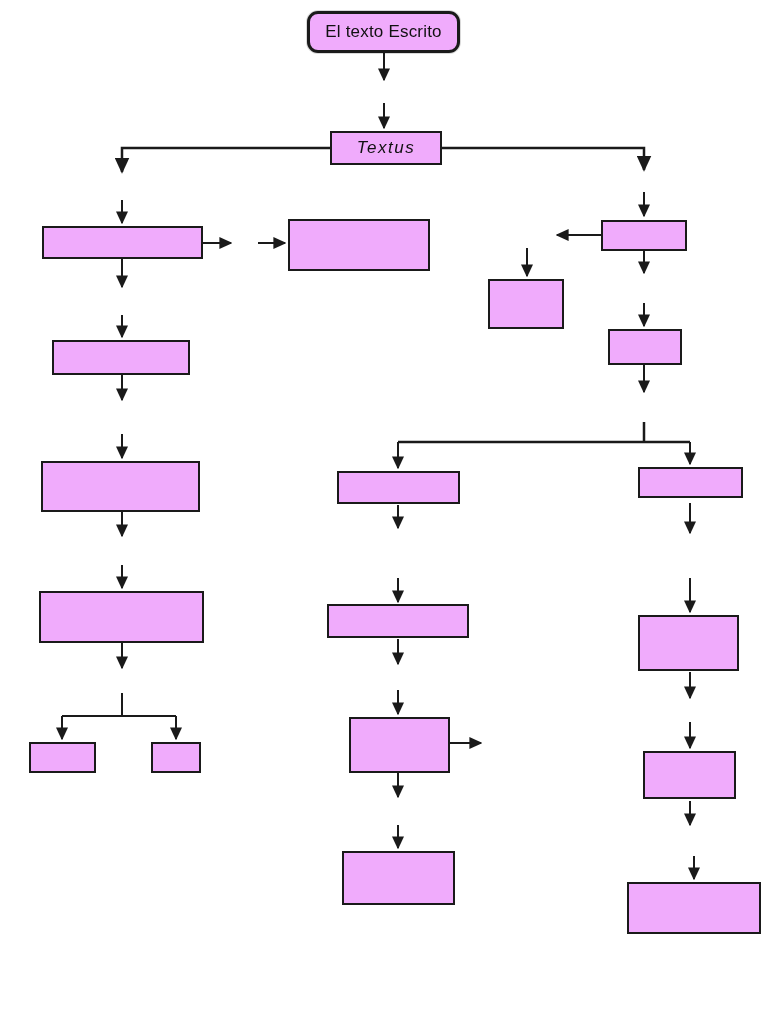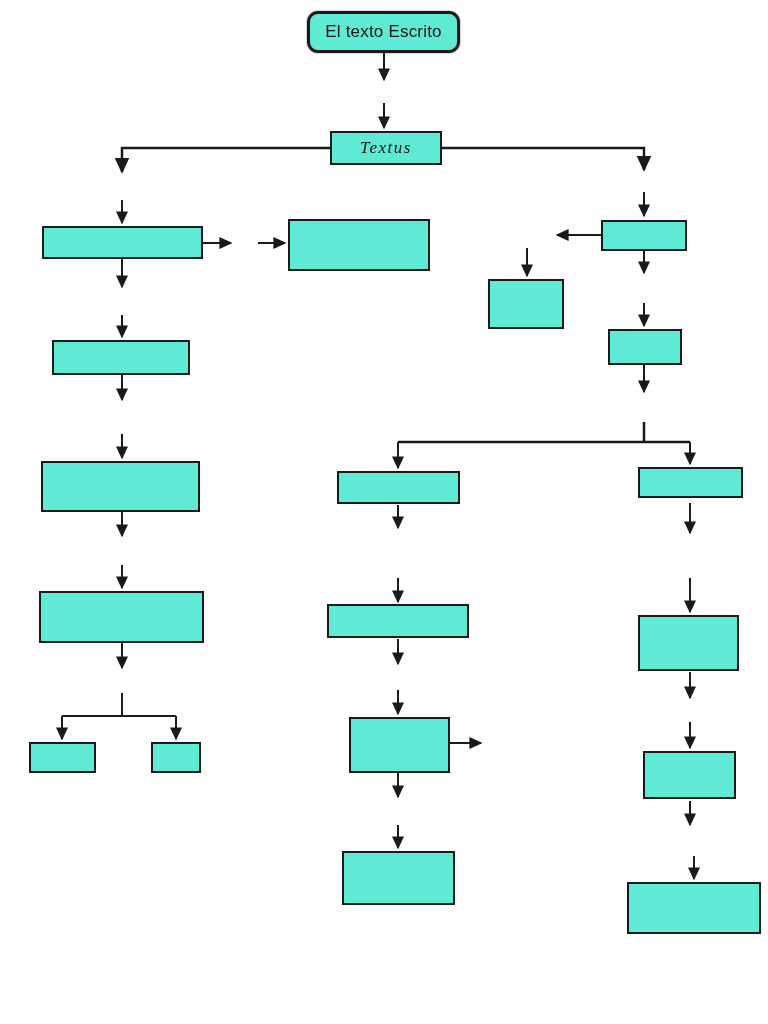--- a/index.html
+++ b/index.html
@@ -13,36 +13,36 @@
   }
   svg.connector-layer {
     position: absolute;
     left: 0; top: 0;
     width: 768px; height: 1024px;
     pointer-events: none;
   }
   .node {
     position: absolute;
     box-sizing: border-box;
-    background: #5eead4;
+    background: #f0abfc;
     border: 2px solid #1a1a1a;
     display: flex;
     align-items: center;
     justify-content: center;
     color: #111111;
   }
   .node.start {
     border-width: 3px;
     border-radius: 11px;
     font-size: 17px;
     letter-spacing: 0.2px;
     box-shadow: 0 0 0 1px rgba(0,0,0,0.15);
   }
   .node.textus {
-    font-family: Liberation Serif, serif;
+    font-family: Liberation Sans, sans-serif;
     font-style: italic;
     font-size: 17px;
     letter-spacing: 1.5px;
   }
 </style>
 </head>
 <body>
 
 <div class="canvas">
 

